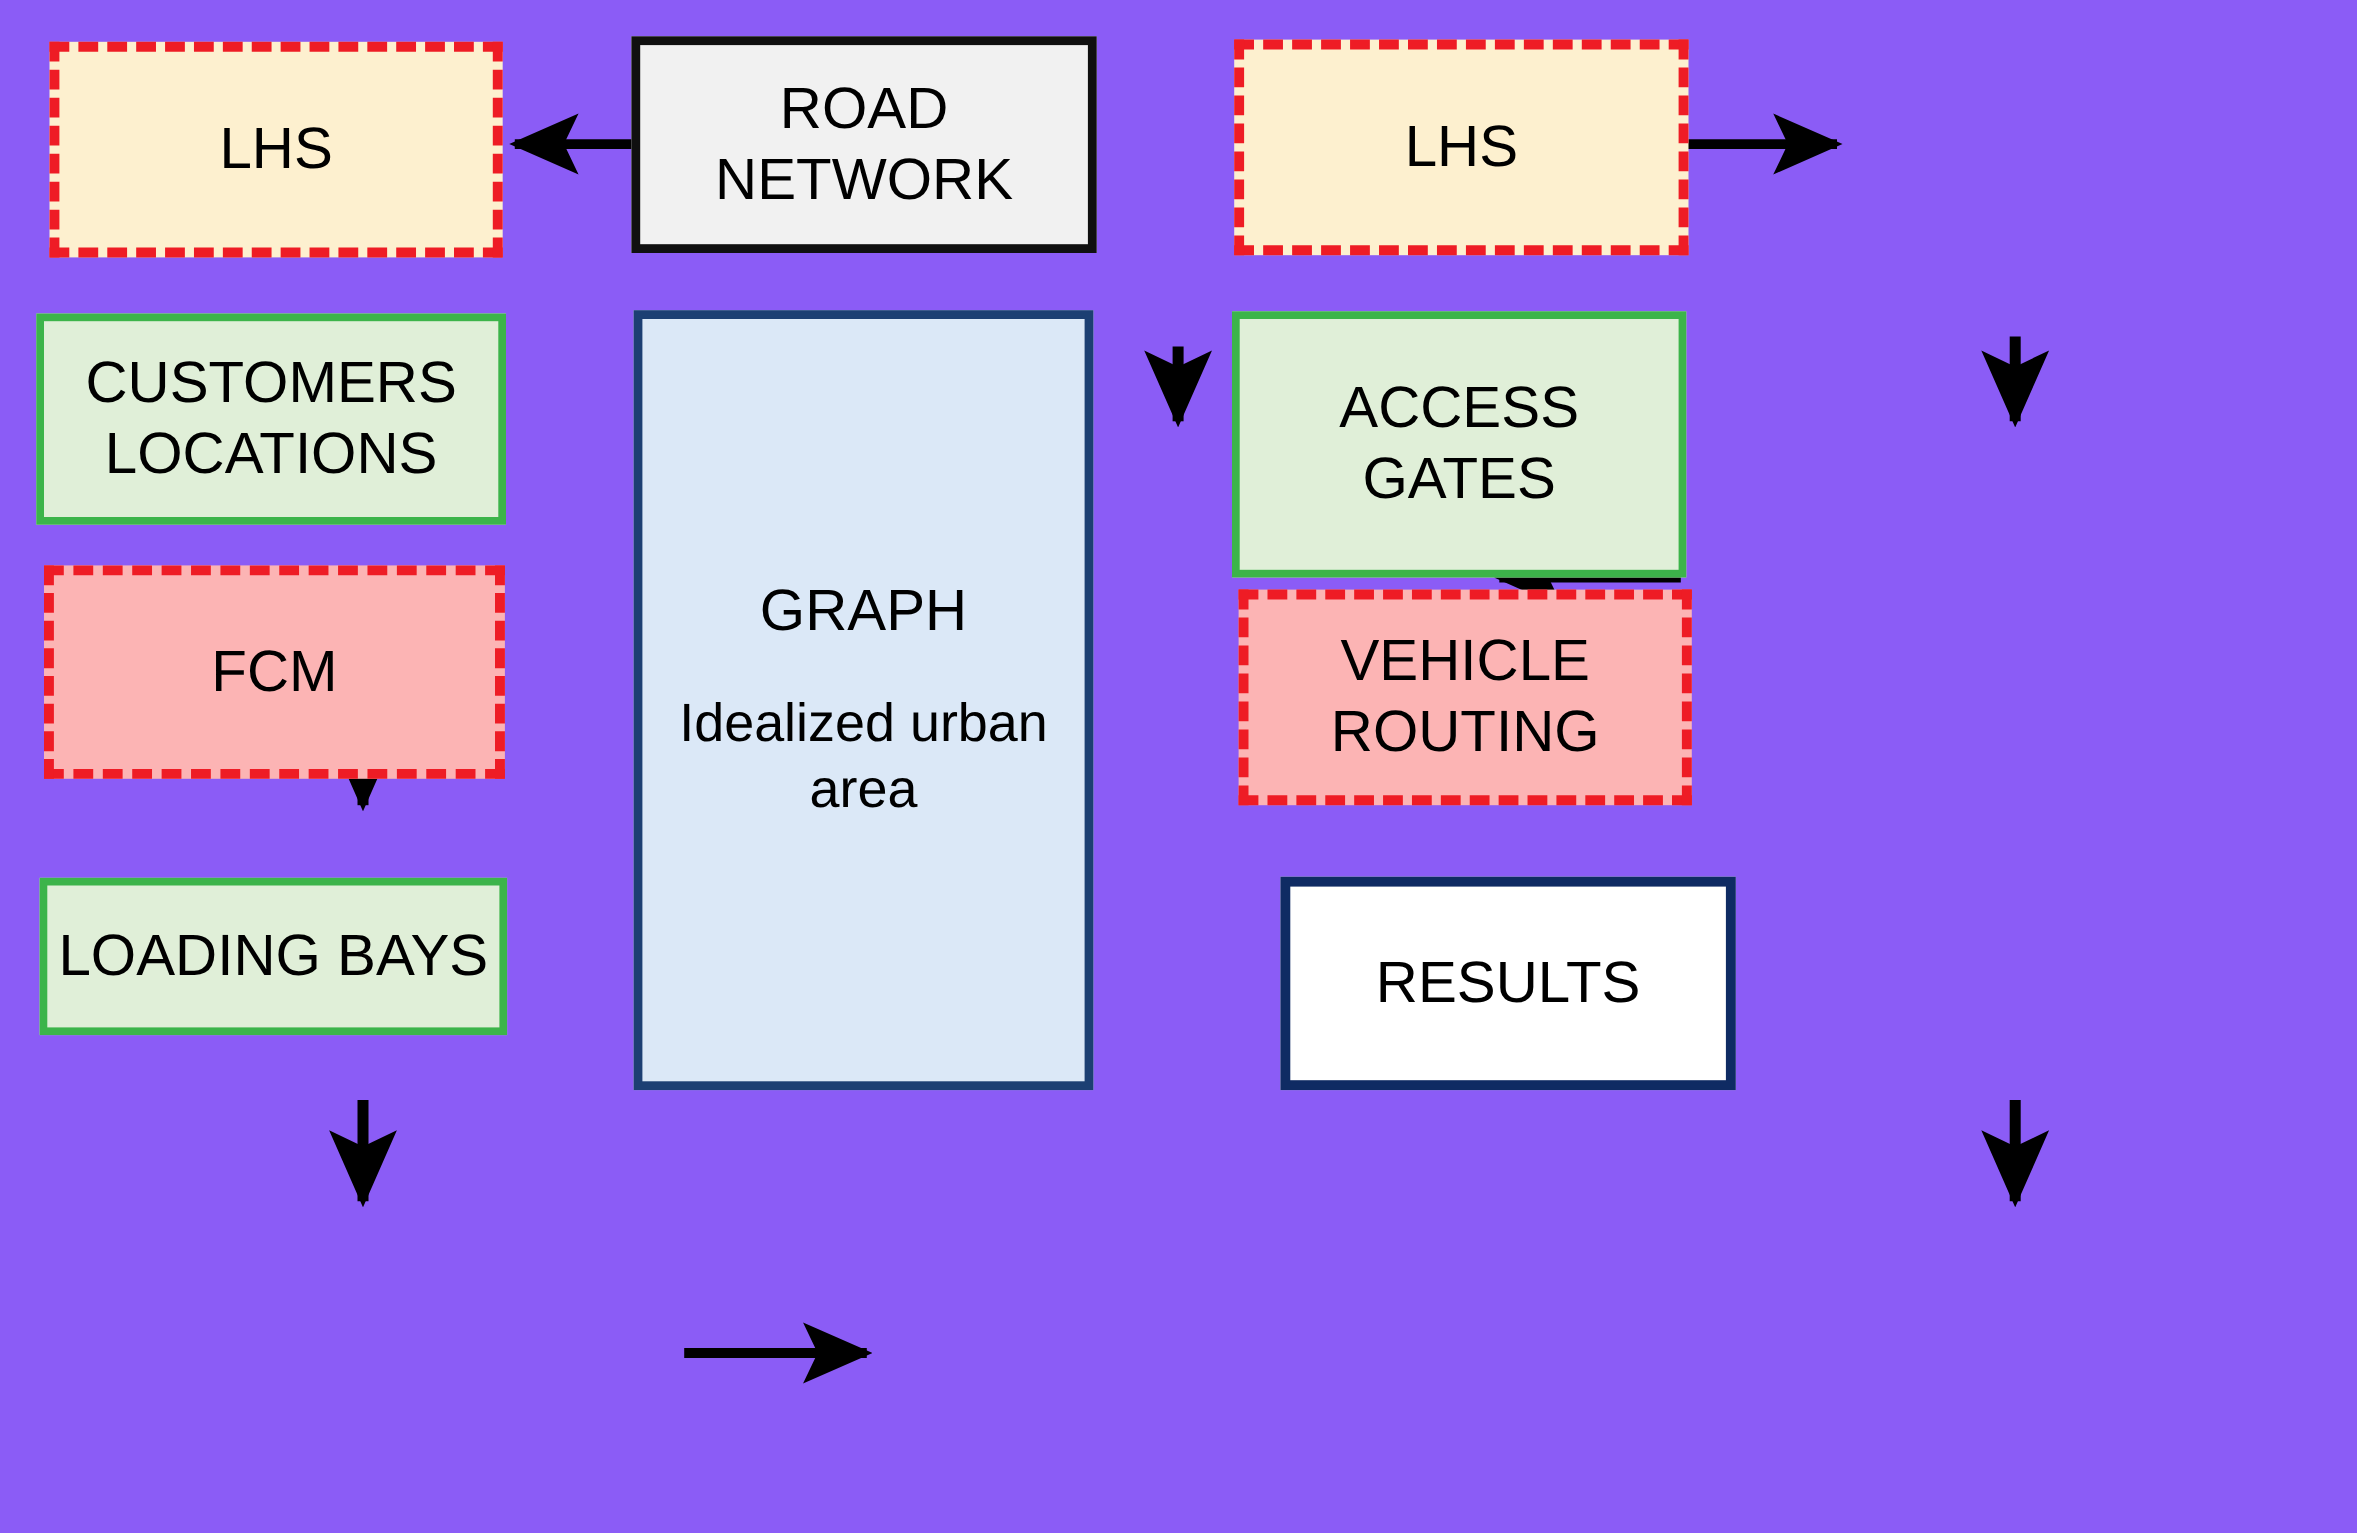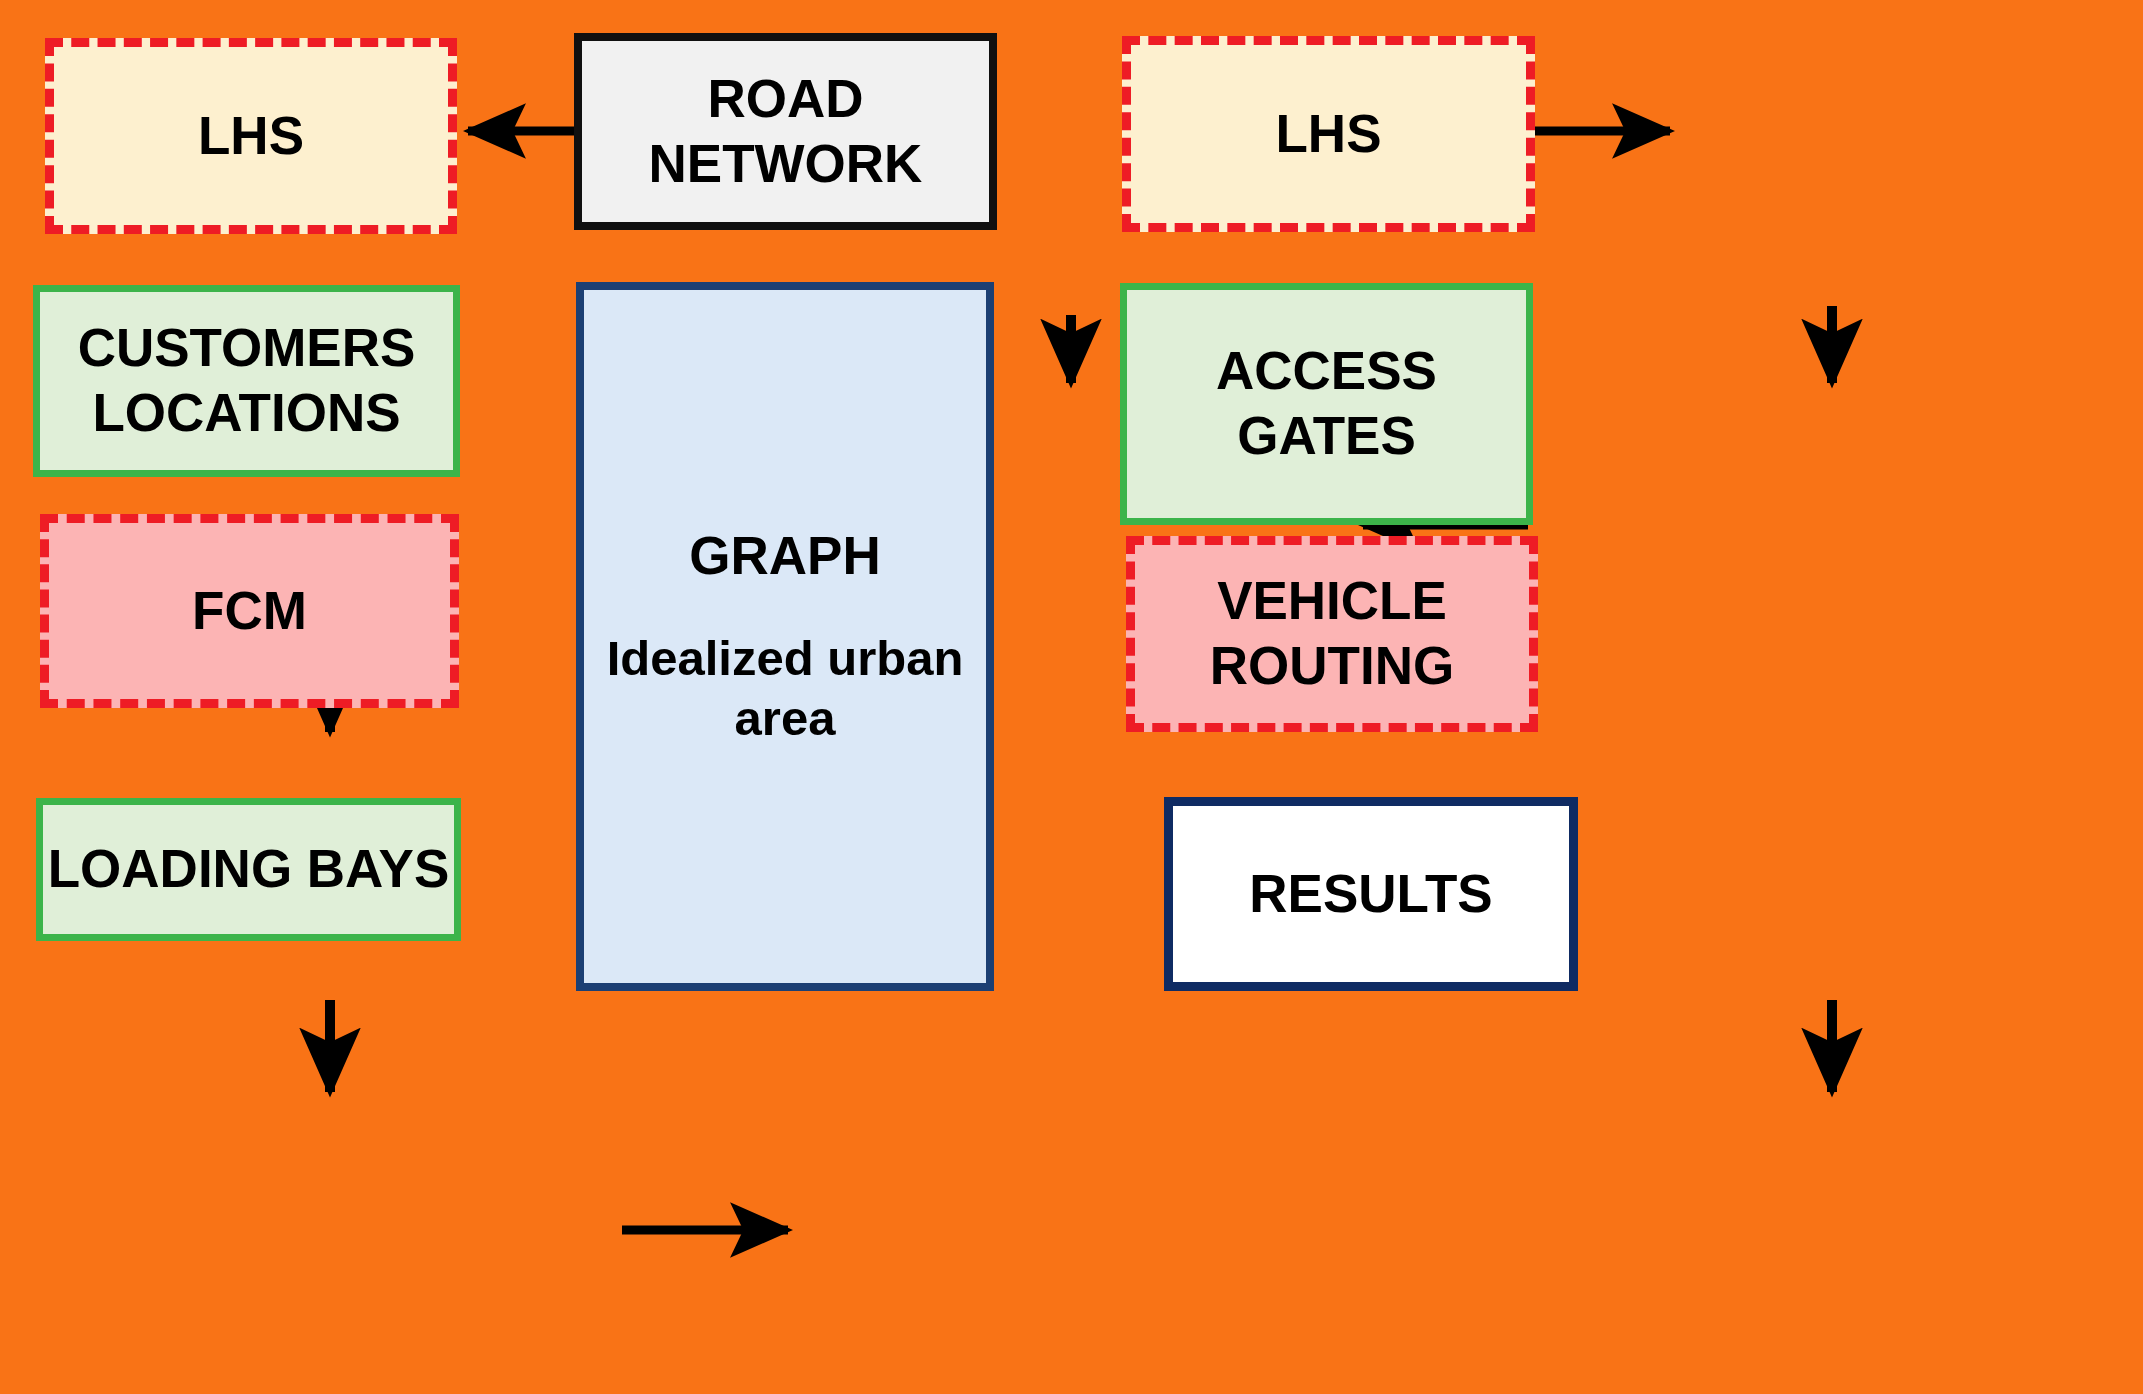--- a/index.html
+++ b/index.html
@@ -69,21 +69,21 @@
   }
 
   .fs-big   { font-size: 53px; }
 
   .graph-title { font-size: 53px; margin-bottom: 40px; }
   .graph-sub   { font-size: 49px; }
 </style>
 </head>
 <body>
 
-<div id="canvas" style="background: #f97316; font-weight: bold;">
+<div id="canvas" style="background: #8b5cf6;">
 
   <svg id="edges" viewBox="0 0 2143 1394" width="2143" height="1394" xmlns="http://www.w3.org/2000/svg">
     <defs>
       <marker id="arrowhead" viewBox="0 0 10 10" refX="9.2" refY="5" markerWidth="7" markerHeight="7" orient="auto-start-reverse">
         <path d="M 0 0.6 L 10 5 L 0 9.4 L 2.1 5 Z" fill="#000000"></path>
       </marker>
     </defs>
 
     <g>
       <line x1="775" y1="131" x2="468" y2="131" stroke="#000000" stroke-width="9" marker-end="url(#arrowhead)"></line>

